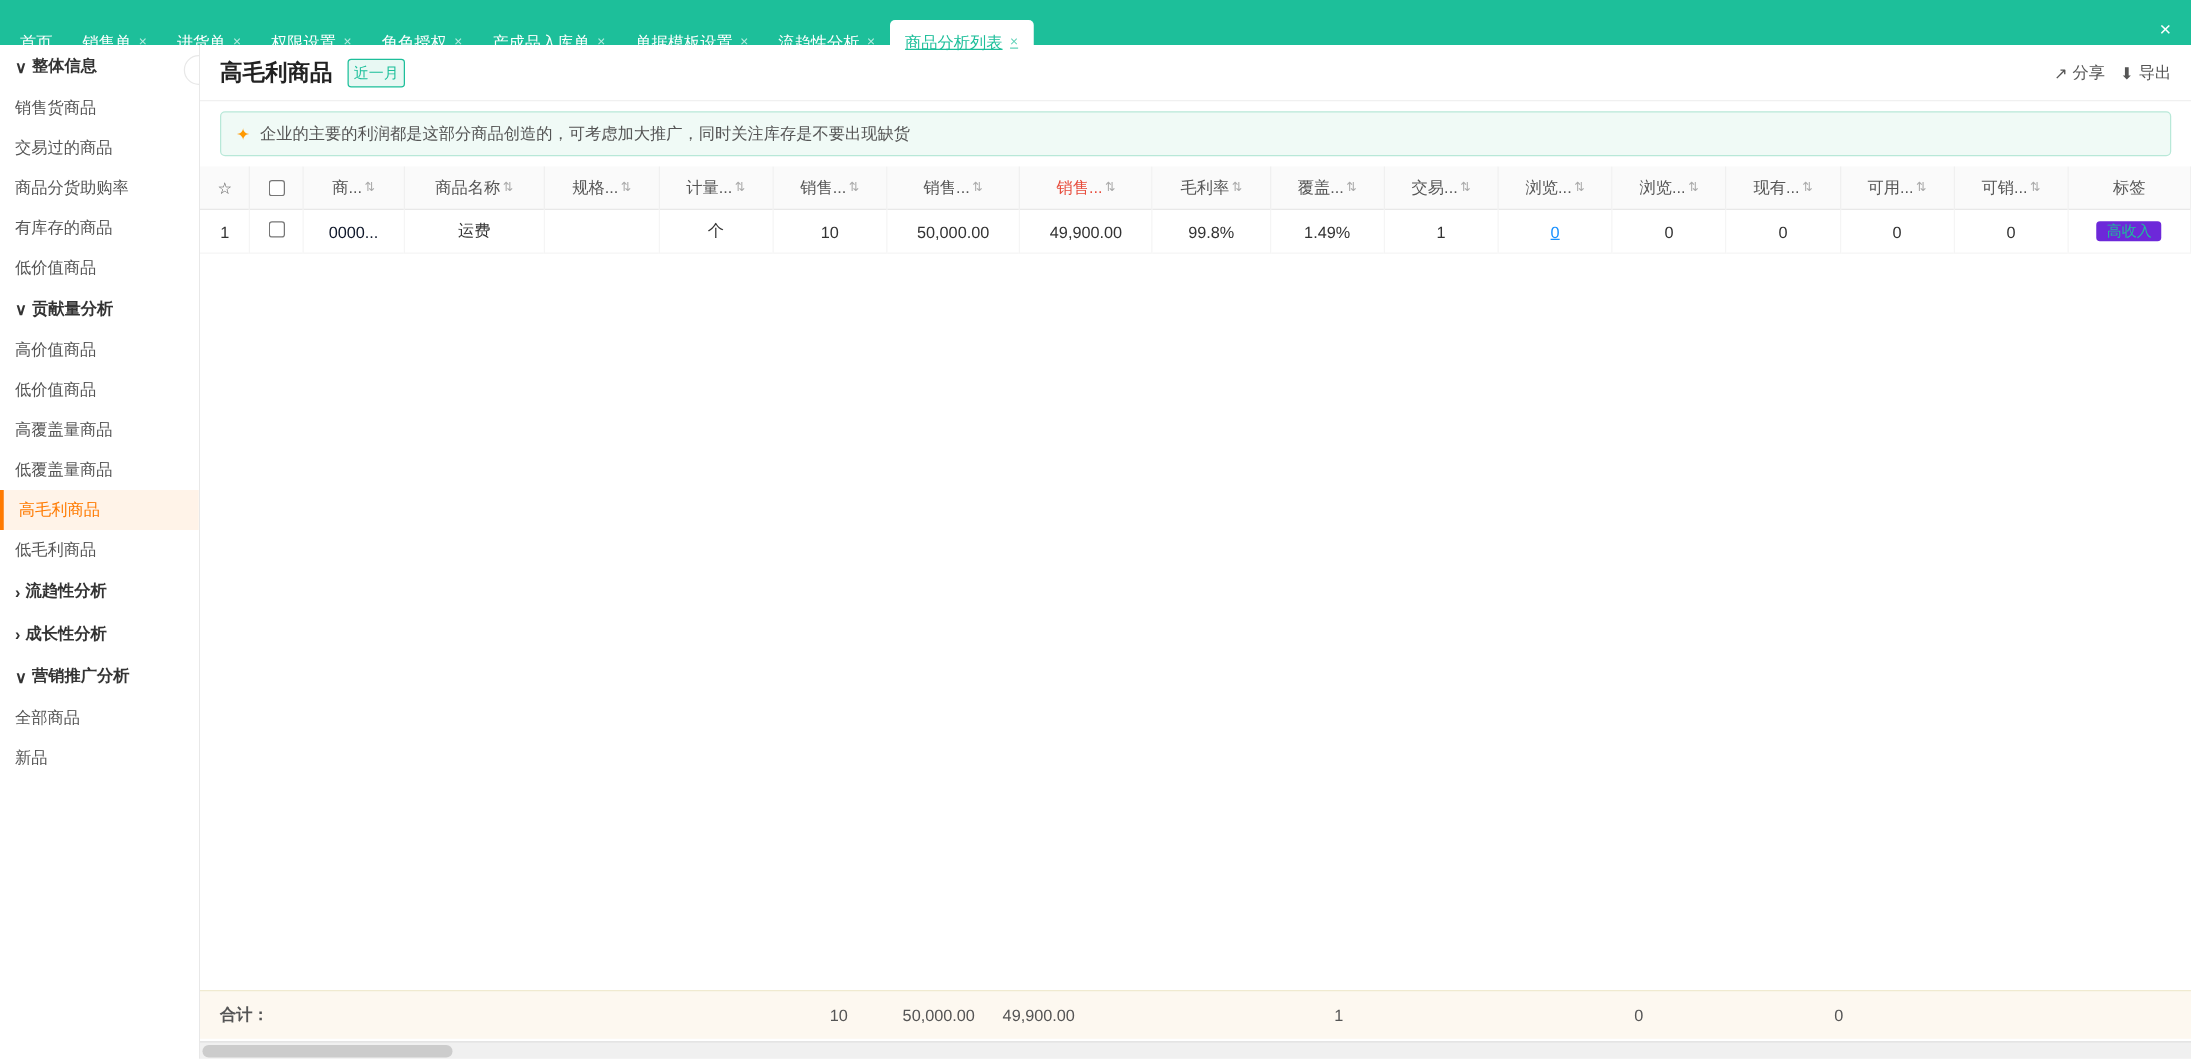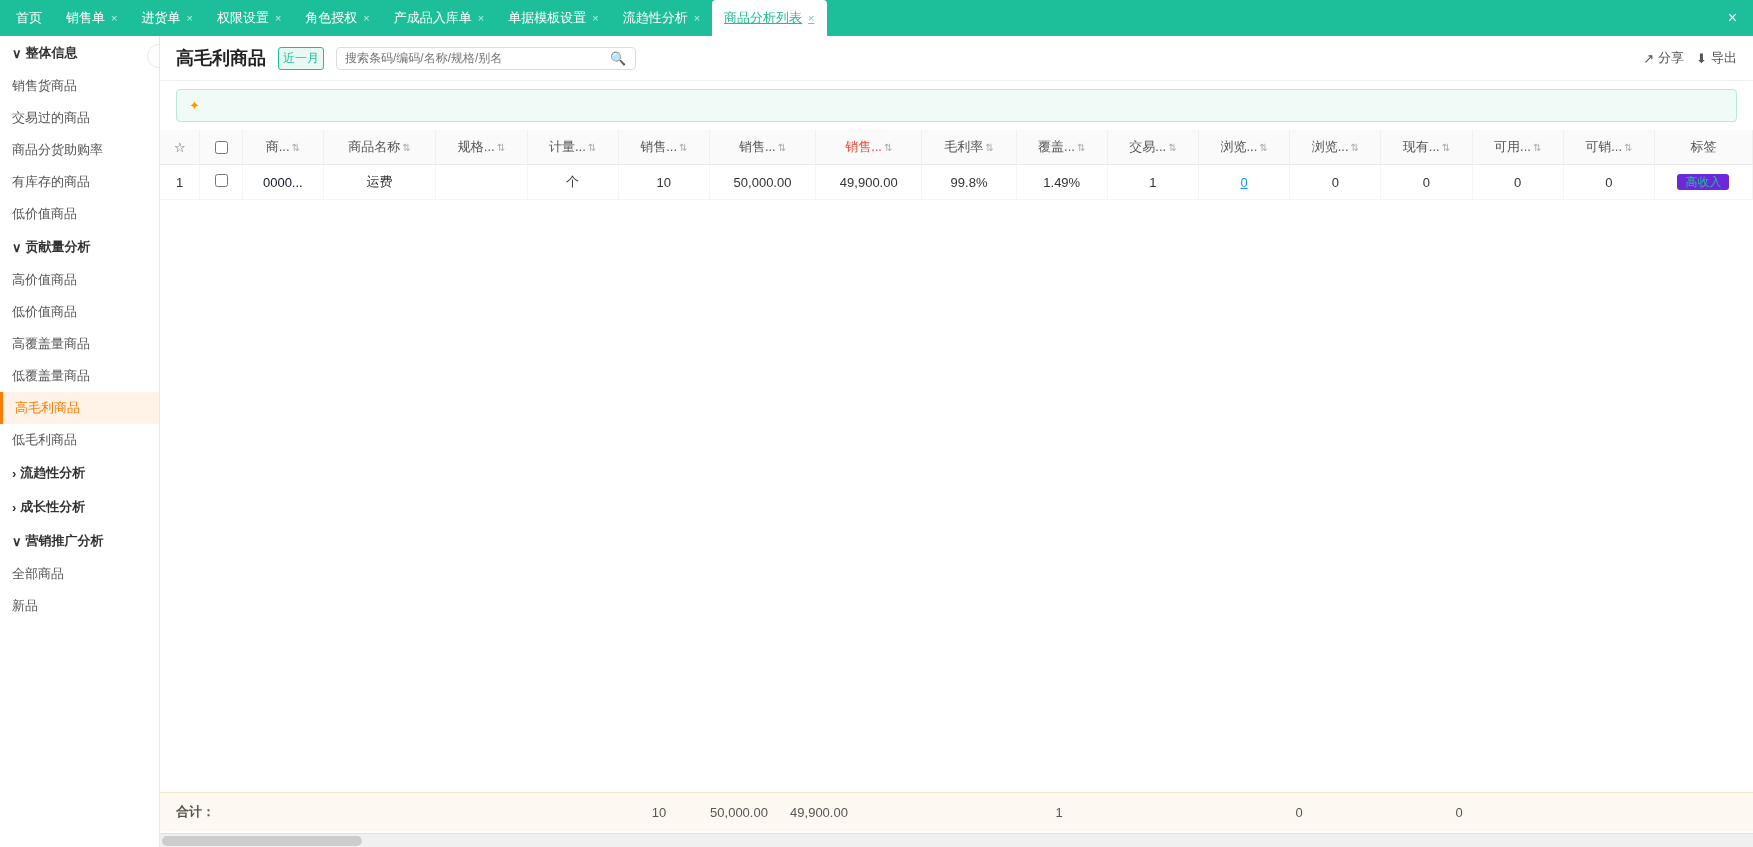--- a/index.html
+++ b/index.html
@@ -2,23 +2,22 @@
 <html><head>
   <meta charset="utf-8">
   <style>
     * { box-sizing: border-box; margin: 0; padding: 0; font-family: 'Microsoft YaHei', Arial, sans-serif; font-size: 13px; }
     body { background: #f5f5f5; overflow: hidden; }
 
     
     .top-nav {
       background: #1dbf9a;
       display: flex;
-      align-items: center;
       height: 36px;
-      padding: 3px 4px;
+      padding: 16px 4px;
       position: relative;
     }
     .nav-tab {
       display: inline-flex;
       align-items: center;
       padding: 0 12px;
       height: 36px;
       color: #fff;
       cursor: pointer;
       white-space: nowrap;
@@ -238,21 +237,21 @@
       right: 0;
       background: #fdf8f0;
       border-top: 1px solid #f0ead0;
       padding: 10px 16px;
       display: flex;
       align-items: center;
       font-size: 13px;
       color: #555;
       gap: 0;
     }
-    .footer-label { margin-right: 4px; font-weight: bold; }
+    .footer-label { margin-right: 16px; font-weight: bold; }
     .footer-cells {
       display: flex;
       flex: 1;
       gap: 0;
     }
     .footer-cell {
       text-align: center;
       min-width: 80px;
       padding: 0 8px;
     }
@@ -390,38 +389,35 @@
     <div class="sidebar-item">
       <span>新品</span>
     </div>
   </div>
 
   <div class="content-area">
 
     <div class="content-header">
       <span class="content-title">高毛利商品</span>
       <span class="time-badge">近一月</span>
-      <div class="search-box">
-        <input type="text" placeholder="搜索条码/编码/名称/规格/别名" style="">
-        <span style="color:#aaa; cursor:pointer;">🔍</span>
-      </div>
       <div class="header-actions">
         <div class="action-btn">
           <span>↗</span>
           <span>分享</span>
         </div>
         <div class="action-btn">
           <span>⬇</span>
           <span>导出</span>
         </div>
       </div>
     </div>
 
     <div class="info-banner">
       <span class="info-icon">✦</span>
+      <span>企业的主要的利润都是这部分商品创造的，可考虑加大推广，同时关注库存是不要出现缺货</span>
     </div>
 
     <div class="table-wrapper">
       <table>
         <thead>
           <tr>
             <th>
               <div class="col-label">
                   <span>☆</span>
                 </div>

